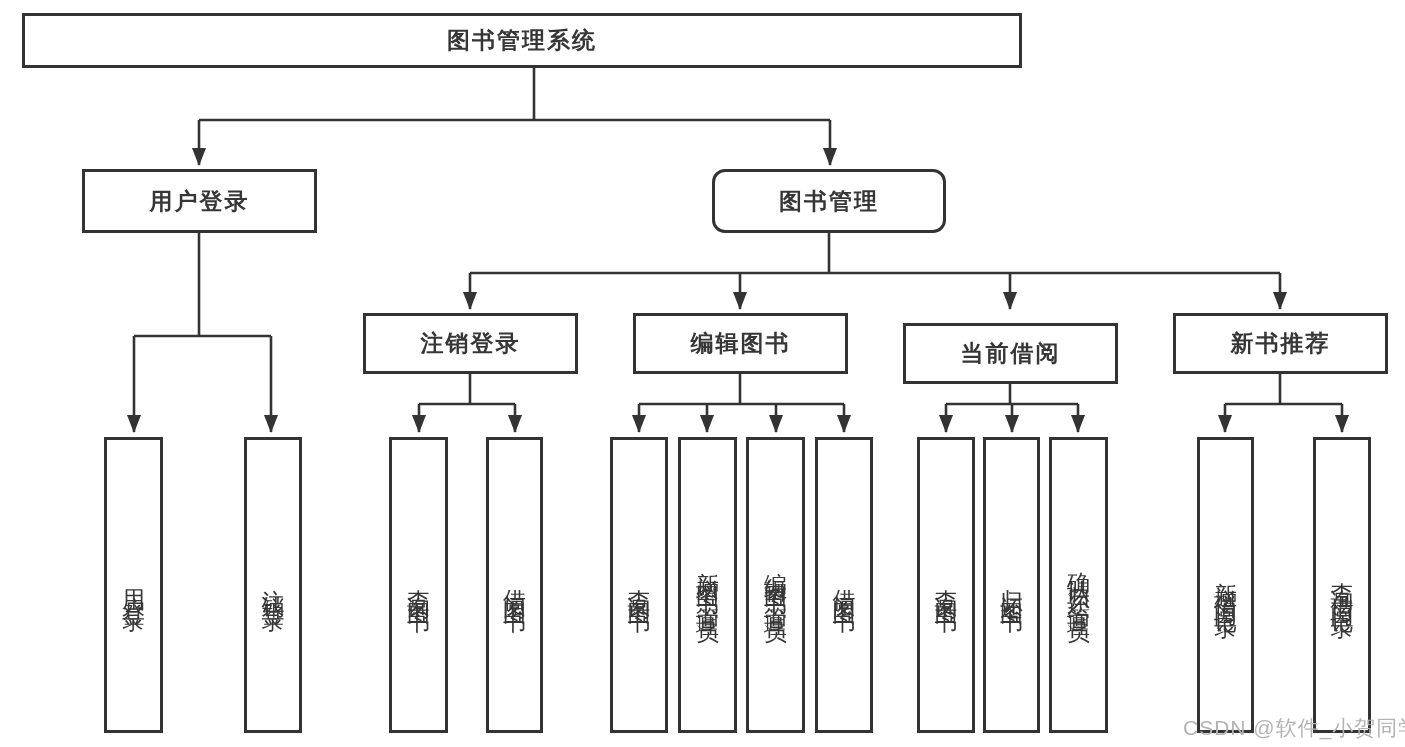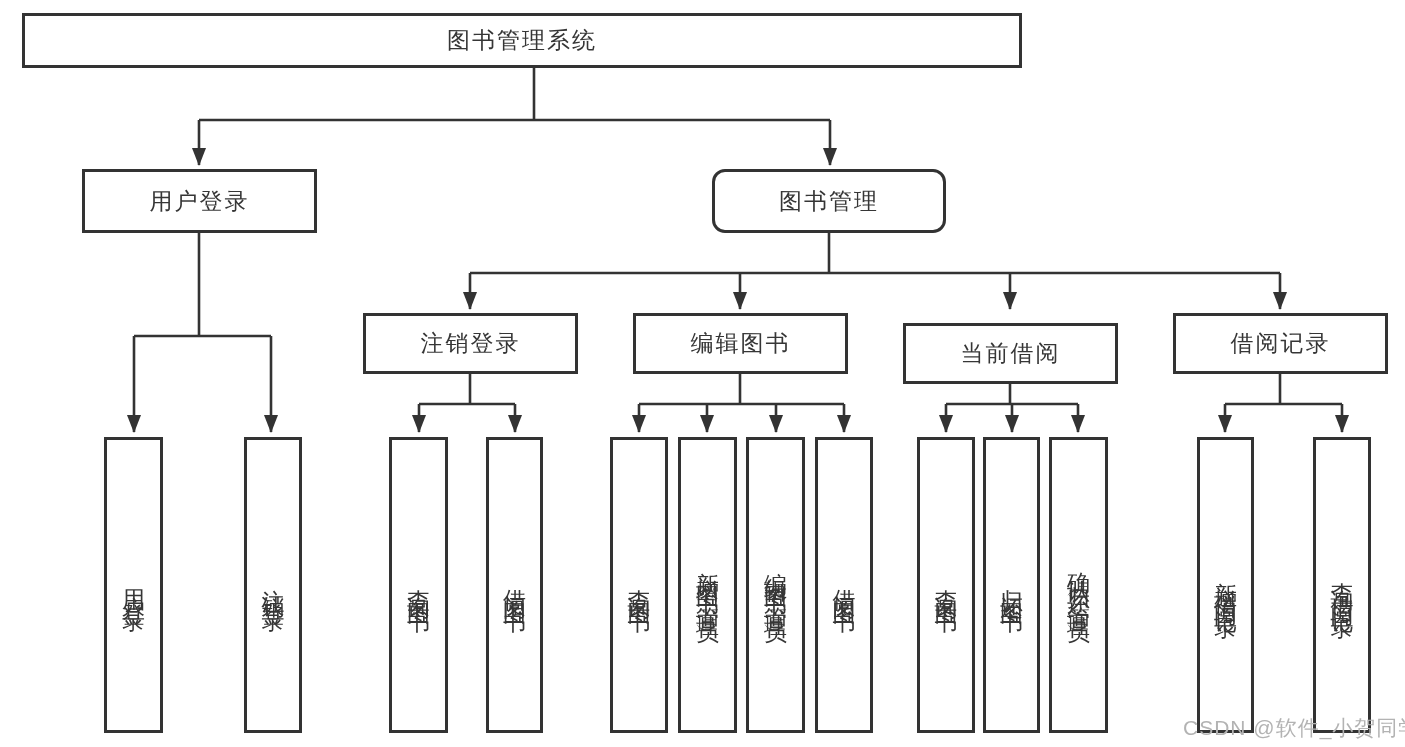--- a/index.html
+++ b/index.html
@@ -39,20 +39,21 @@
     display: flex;
     align-items: center;
     justify-content: center;
     color: #363636;
     z-index: 2;
   }
   .hbox {
     font-size: 23px;
     letter-spacing: 2px;
     white-space: nowrap;
+    font-weight: bold;
   }
   .root-box {
     left: 22px; top: 13px; width: 1000px; height: 55px;
   }
   .vbox {
     top: 437px;
     height: 296px;
     writing-mode: vertical-rl;
     text-orientation: mixed;
     font-size: 23px;
@@ -125,21 +126,21 @@
   </svg>
 
   <div class="box hbox root-box">图书管理系统</div>
 
   <div class="box hbox" style="left:82px; top:169px; width:235px; height:64px;">用户登录</div>
   <div class="box hbox" style="left:712px; top:169px; width:234px; height:64px;border-radius:13px;">图书管理</div>
 
   <div class="box hbox" style="left:363px; top:313px; width:215px; height:61px;">注销登录</div>
   <div class="box hbox" style="left:633px; top:313px; width:215px; height:61px;">编辑图书</div>
   <div class="box hbox" style="left:903px; top:323px; width:215px; height:61px;">当前借阅</div>
-  <div class="box hbox" style="left:1173px; top:313px; width:215px; height:61px;">借阅记录</div>
+  <div class="box hbox" style="left:1173px; top:313px; width:215px; height:61px;">新书推荐</div>
 
   <div class="box vbox" style="left:104px; width:59px;">用户登录</div>
   <div class="box vbox" style="left:244px; width:58px;">注销登录</div>
 
   <div class="box vbox" style="left:389px; width:59px;">查询图书</div>
   <div class="box vbox" style="left:486px; width:57px;">借阅图书</div>
 
   <div class="box vbox" style="left:610px; width:58px;">查询图书</div>
   <div class="box vbox" style="left:678px; width:59px;">新增图书（管理员）</div>
   <div class="box vbox" style="left:746px; width:59px;">编辑图书（管理员）</div>

